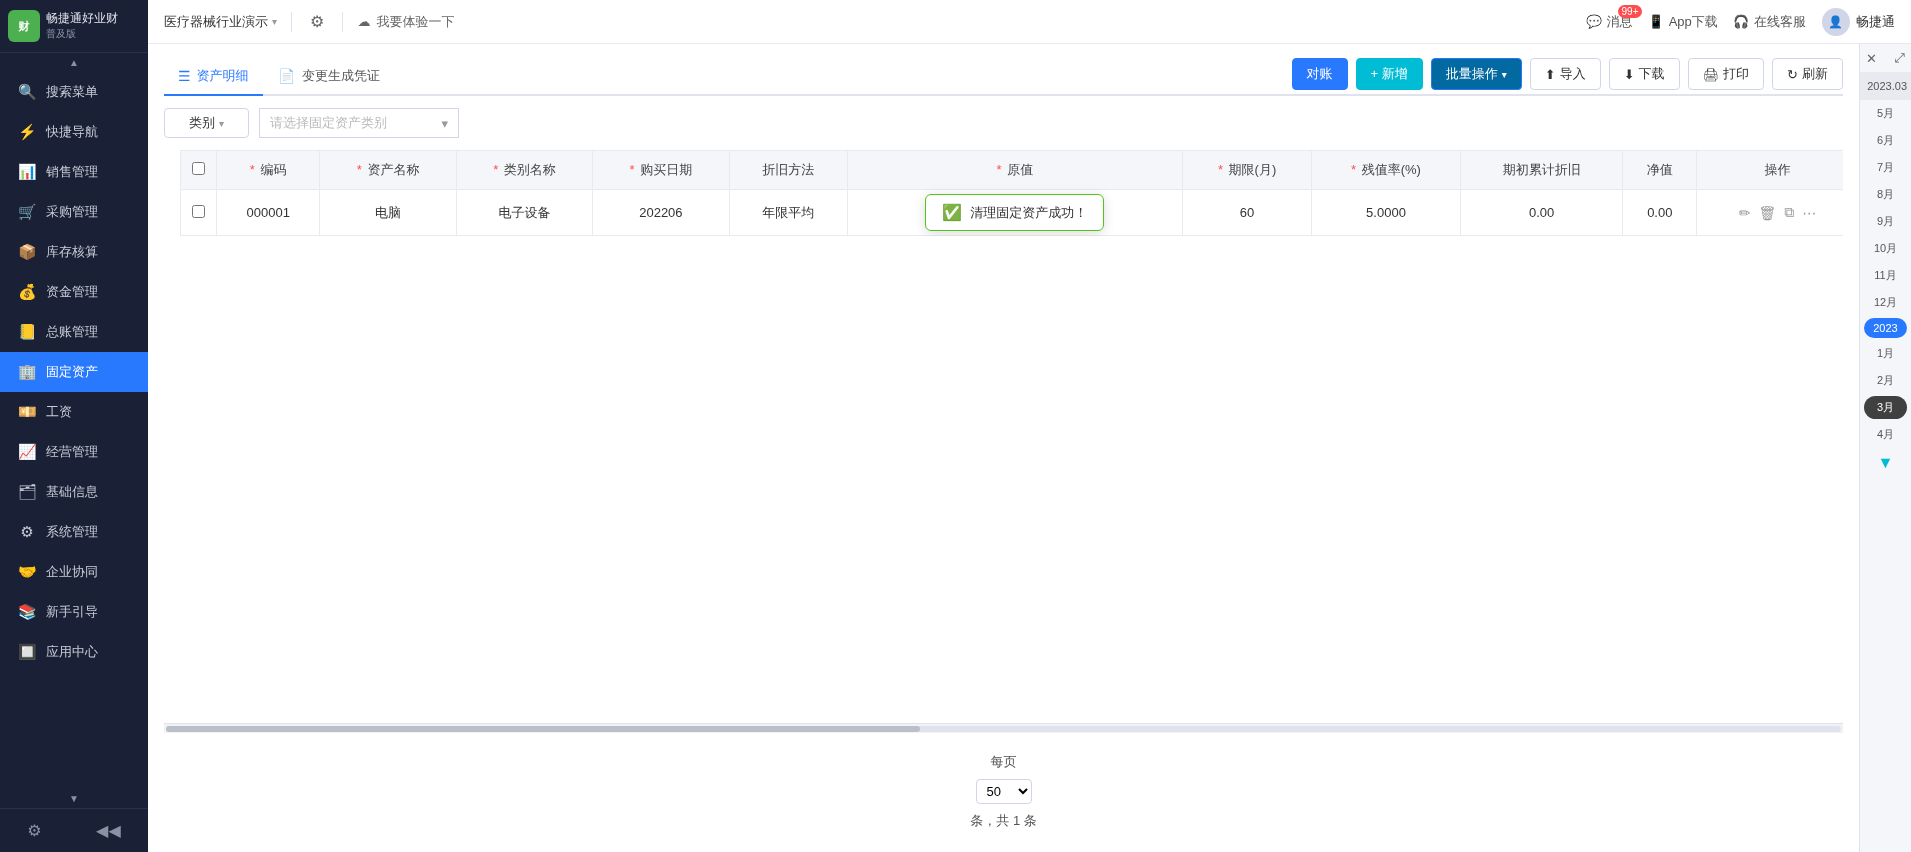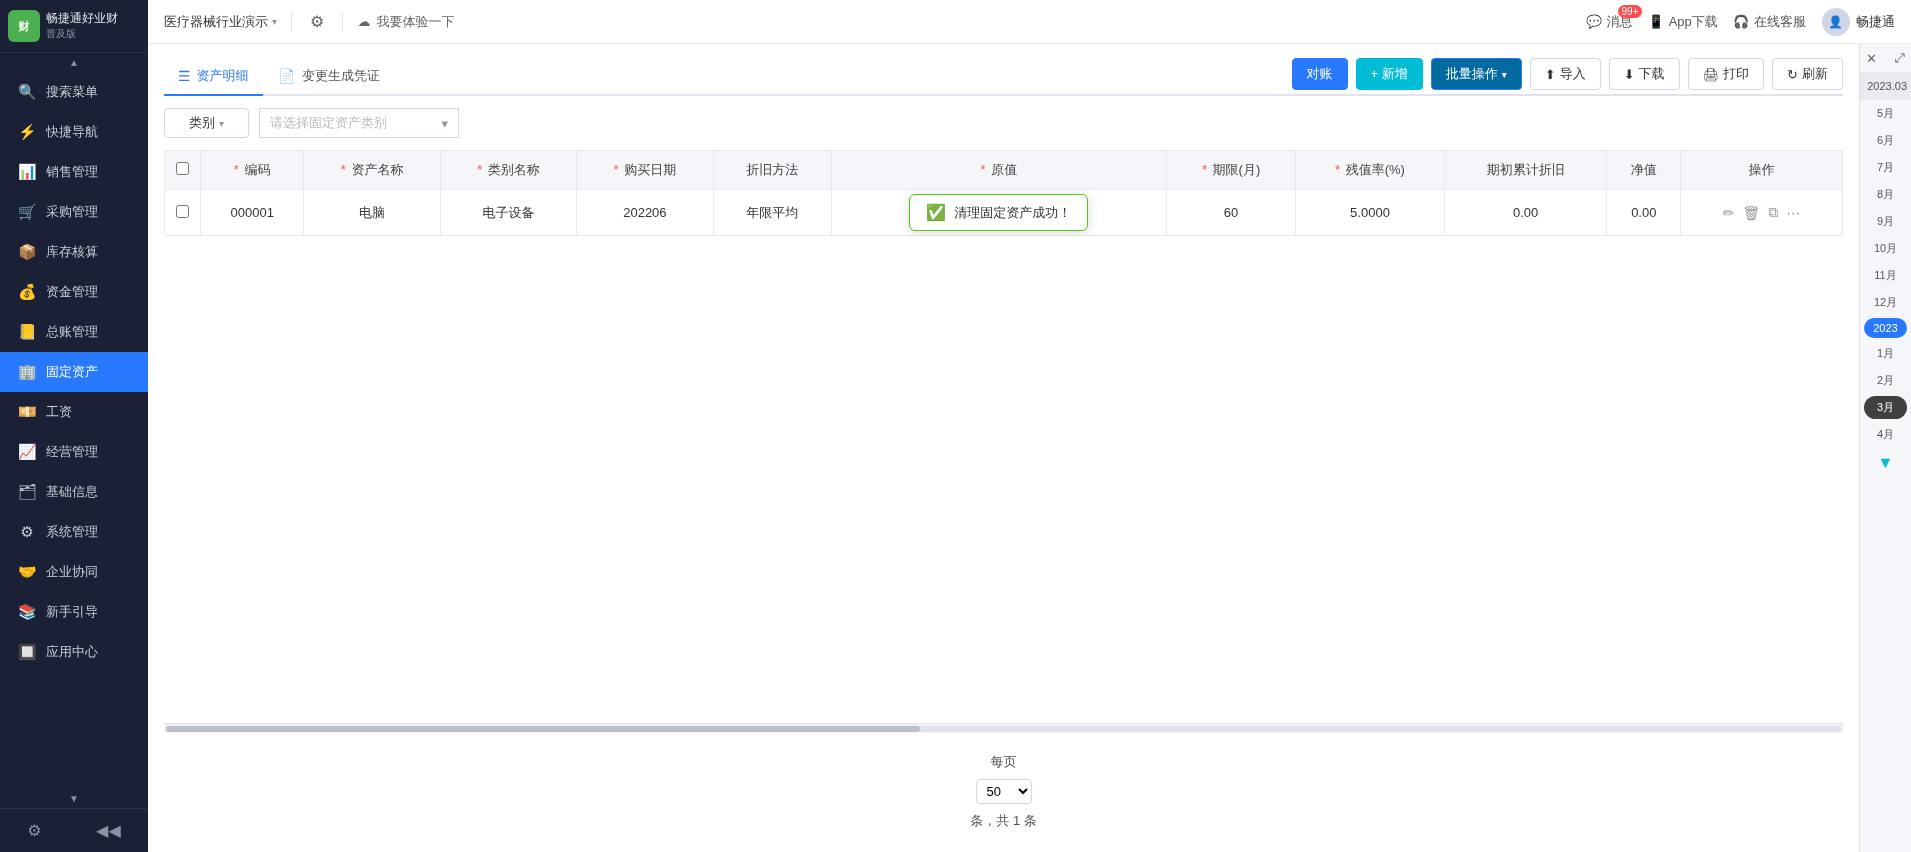--- a/index.html
+++ b/index.html
@@ -301,20 +301,21 @@
     .filter-input-arrow {
       margin-left: auto;
       color: #999;
     }
 
     
     .data-table {
       width: 100%;
       border-collapse: collapse;
       font-size: 13px;
+      margin-left: 16px;
     }
     .data-table th {
       background: #f5f6fa;
       padding: 10px 8px;
       text-align: center;
       color: #444;
       border: 1px solid #e8eaf0;
       font-weight: 500;
       white-space: nowrap;
     }

